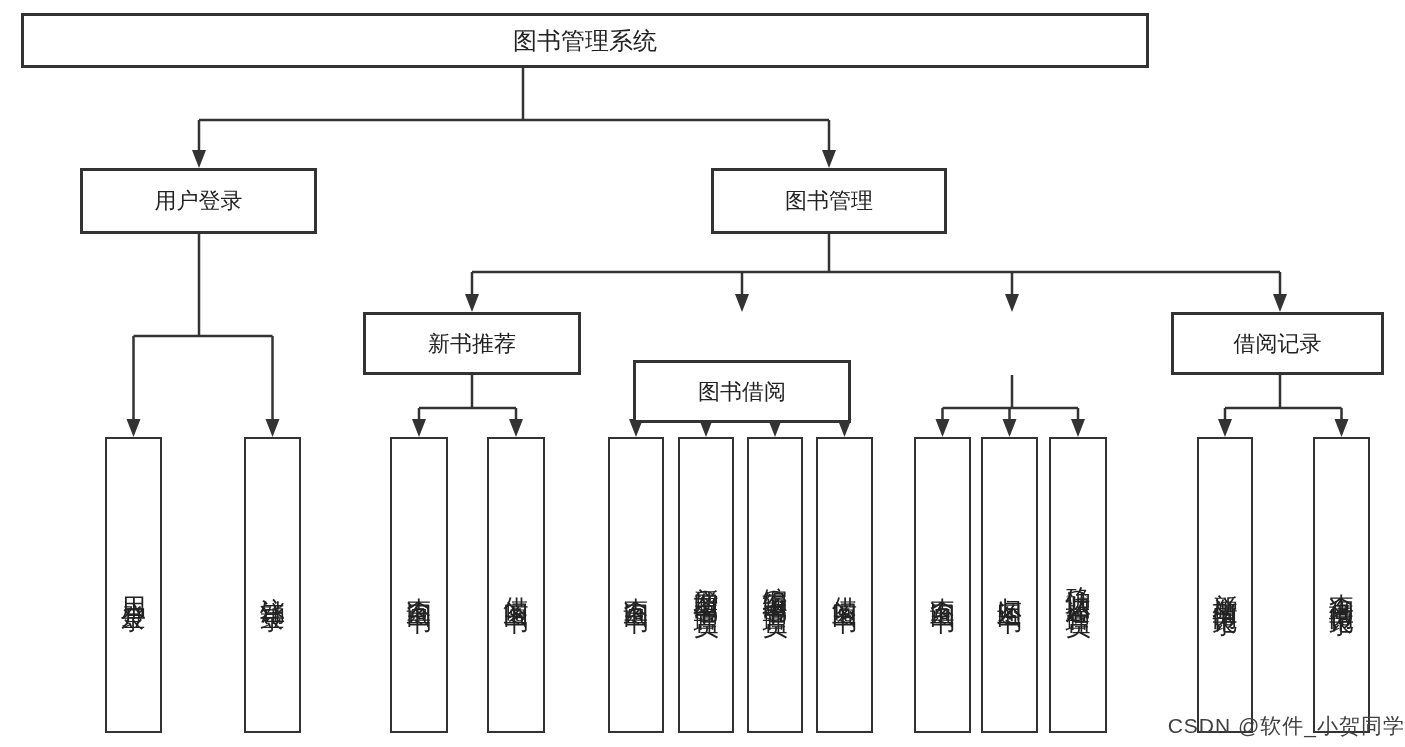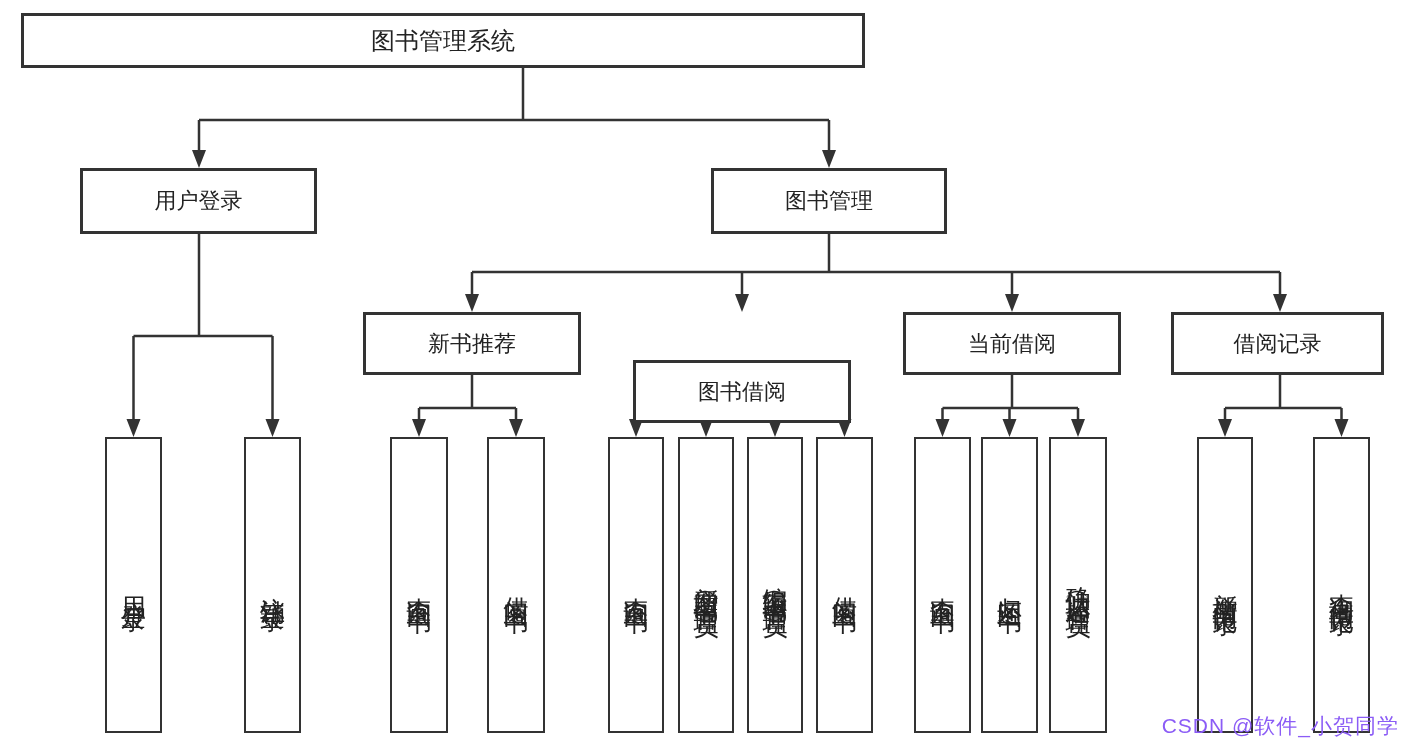--- a/index.html
+++ b/index.html
@@ -15,22 +15,22 @@
   }
   .root-node  { font-size:24px; }
   .h-node     { font-size:22px; }
   .leaf       { border-width:2.5px; }
   .leaf-text {
     writing-mode:vertical-rl; text-orientation:mixed;
     font-size:25px; line-height:1.08; letter-spacing:4px; color:#222222;
   }
   .connector-layer { position:absolute; left:0; top:0; width:1405px; height:747px; }
   .watermark {
-    position:absolute; right:6px; top:712px; font-size:21px;
-    color:#8b5cf6; letter-spacing:1px; z-index:5; white-space:nowrap;
+    position:absolute; right:0; top:712px; font-size:21px;
+    color:#404040; letter-spacing:1px; z-index:5; white-space:nowrap;
   }
 </style>
 </head>
 <body>
 
 <div class="canvas">
 
   <svg class="connector-layer" viewBox="0 0 1405 747" xmlns="http://www.w3.org/2000/svg">
     <path fill="none" stroke="#333333" stroke-width="2.5" d="
       M523 68 V120 M199 120 H829 M199 120 V153 M829 120 V153
@@ -46,39 +46,36 @@
       M1005 294 L1019 294 L1012 312 Z  M1273 294 L1287 294 L1280 312 Z
       M126.5 419 L140.5 419 L133.5 437 Z  M265.5 419 L279.5 419 L272.5 437 Z
       M412 419 L426 419 L419 437 Z  M509 419 L523 419 L516 437 Z
       M629 419 L643 419 L636 437 Z  M699 419 L713 419 L706 437 Z
       M768 419 L782 419 L775 437 Z  M837.5 419 L851.5 419 L844.5 437 Z
       M935.5 419 L949.5 419 L942.5 437 Z  M1002.5 419 L1016.5 419 L1009.5 437 Z
       M1071 419 L1085 419 L1078 437 Z
       M1218 419 L1232 419 L1225 437 Z  M1334.5 419 L1348.5 419 L1341.5 437 Z"></path>
   </svg>
 
-  <div class="node root-node" style="left:21px; top:13px; width:844px; height:55px;">
+  <div class="node root-node" style="left:21px; top:13px; width:1128px; height:55px;">
     <span>图书管理系统</span>
   </div>
 
   <div class="node h-node" style="left:80px; top:168px; width:237px; height:66px;">
     <span>用户登录</span>
   </div>
   <div class="node h-node" style="left:363px; top:312px; width:218px; height:63px;">
     <span>新书推荐</span>
   </div>
 
   <div class="node h-node" style="left:711px; top:168px; width:236px; height:66px;">
     <span>图书管理</span>
   </div>
   <div class="node h-node" style="left:633px; top:312px; width:218px; height:63px;margin-top:48px;">
     <span>图书借阅</span>
-  </div>
-  <div class="node h-node" style="left:903px; top:312px; width:218px; height:63px;">
-    <span>当前借阅</span>
   </div>
   <div class="node h-node" style="left:1171px; top:312px; width:213px; height:63px;">
     <span>借阅记录</span>
   </div>
 
   <div class="node leaf" style="left:105px; top:437px; width:57px; height:296px;">
     <span class="leaf-text">用户登录</span>
   </div>
   <div class="node leaf" style="left:244px; top:437px; width:57px; height:296px;">
     <span class="leaf-text">注销登录</span>

